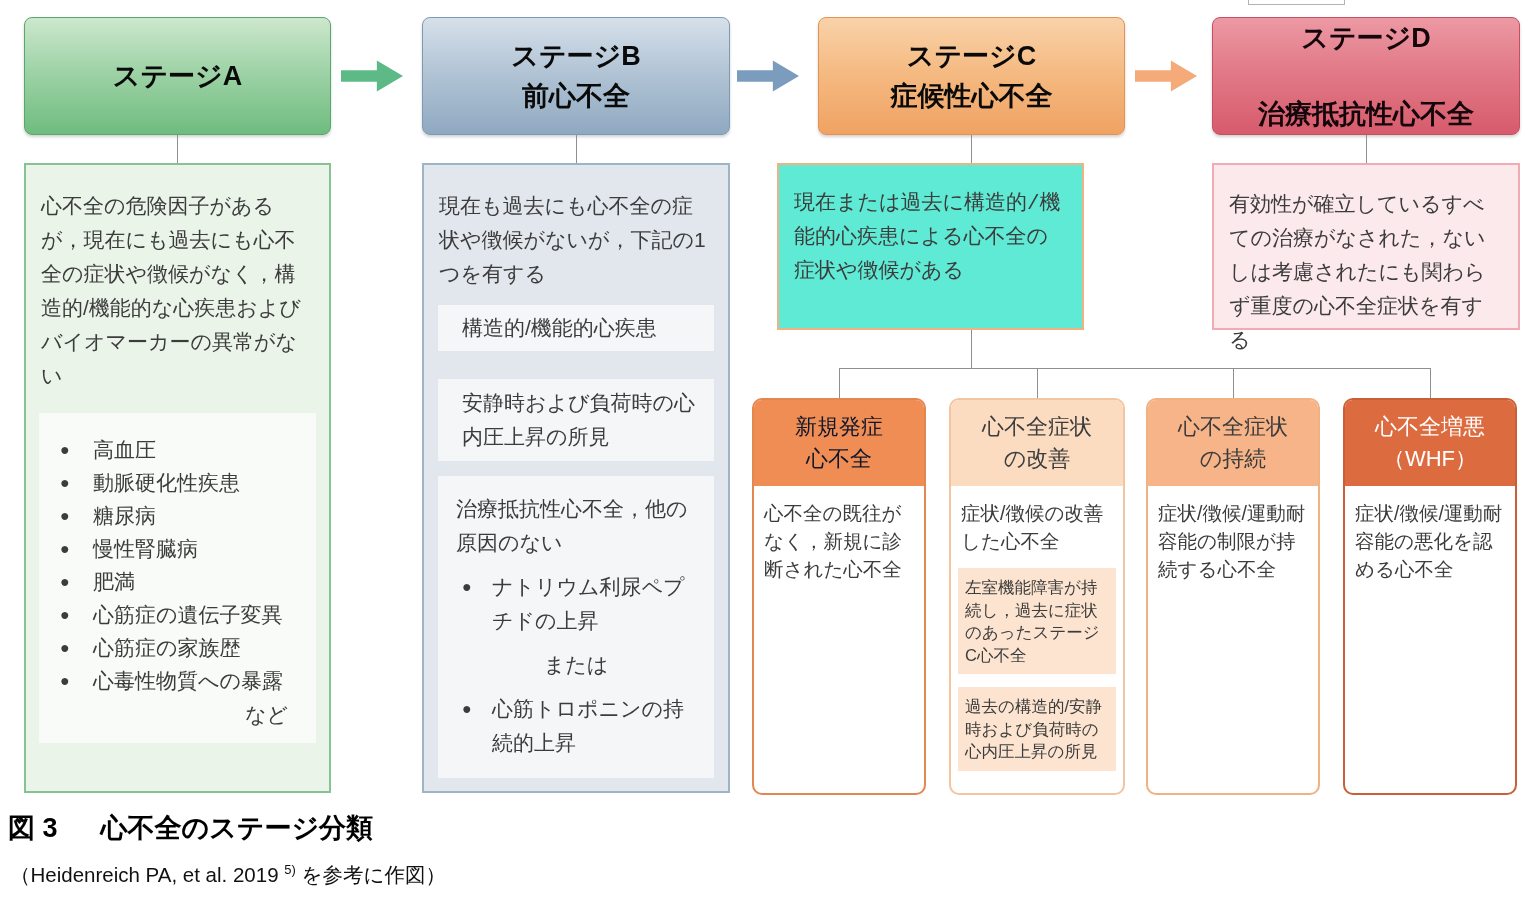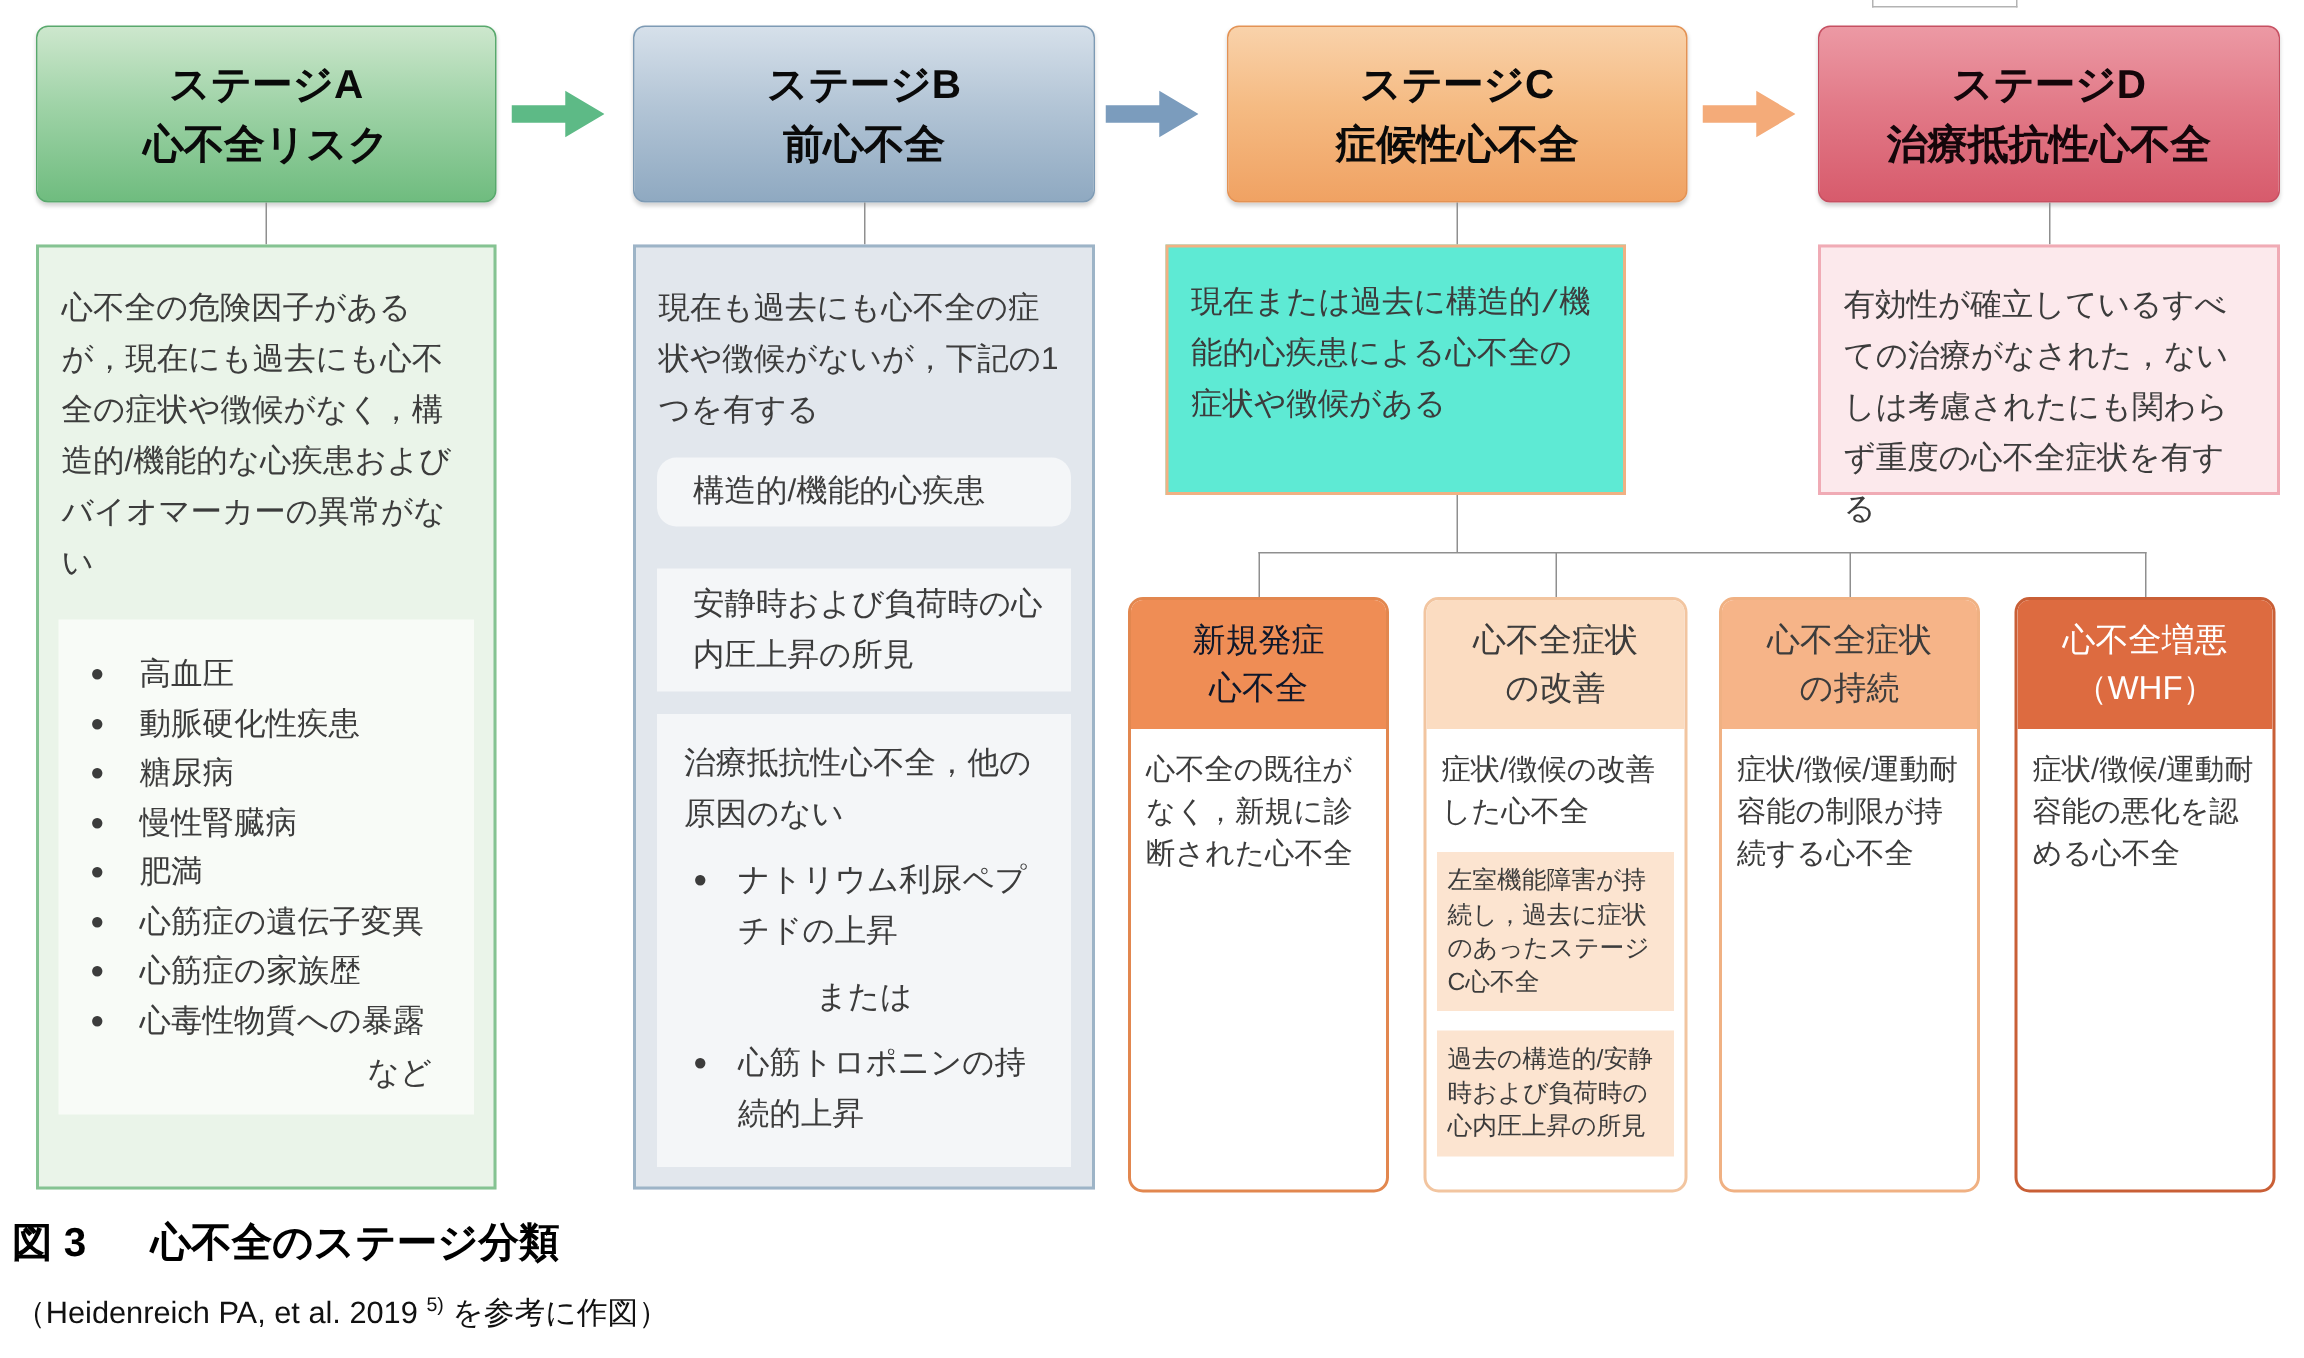--- a/index.html
+++ b/index.html
@@ -11,21 +11,21 @@
        display:flex;flex-direction:column;align-items:center;justify-content:center;
        font-size:27px;font-weight:bold;color:#0a0a0a;line-height:1.5;
        box-shadow:0 2px 3px rgba(0,0,0,.18);}
   .hdr-a{left:24px;width:307px;border:1px solid #58a86c;
          background:linear-gradient(180deg,#cde7cd 0%,#9fd3a7 45%,#6fbc7f 100%);}
   .hdr-b{left:422px;width:308px;border:1px solid #7d9ab4;
          background:linear-gradient(180deg,#d6e0ea 0%,#b3c5d6 45%,#8fa9c1 100%);}
   .hdr-c{left:818px;width:307px;border:1px solid #e39254;
          background:linear-gradient(180deg,#f9d2aa 0%,#f5bb83 45%,#f0a263 100%);}
   .hdr-d{left:1212px;width:308px;border:1px solid #c64f61;color:#14060a;
-         background:linear-gradient(180deg,#ec99a4 0%,#e27a88 45%,#d75b6c 100%);}
+         background:linear-gradient(180deg,#ec99a4 0%,#e27a88 45%,#d75b6c 100%);justify-content:space-between;}
 
   
   .arrow{position:absolute;top:58px;width:62px;height:36px;}
   .arrow-ab{left:341px;fill:#5dba86;}
   .arrow-bc{left:737px;fill:#7b9cbd;}
   .arrow-cd{left:1135px;fill:#f4ab79;}
 
   
   .cline{position:absolute;background:#8f8f8f;}
   .v{width:1px;}
@@ -42,21 +42,21 @@
 
   
   .list-panel{margin:20px 13px 0;background:#f8fbf7;padding:20px 8px 14px;}
   .risk-list{list-style:none;margin:0;padding:0;font-size:21px;line-height:33px;}
   .risk-list li{position:relative;padding-left:46px;}
   .risk-list li::before{content:"●";position:absolute;left:13px;top:0;font-size:16px;}
   .note-etc{text-align:right;font-size:21px;padding-right:20px;margin-top:4px;}
 
   
   .inner-box{margin:14px 14px 0;background:#f4f6f8;font-size:21px;line-height:34px;}
-  .inner-1{padding:6px 8px 6px 24px;border-radius:13px;}
+  .inner-1{padding:6px 8px 6px 24px;}
   .inner-2{margin-top:28px;padding:7px 8px 7px 24px;}
   .inner-3{margin-top:15px;padding:16px 12px 18px 12px;}
   .inner-3 .intro{margin:0;padding-left:6px;}
   .b-list{list-style:none;margin:10px 0 0;padding:0;}
   .b-list li{position:relative;padding-left:42px;}
   .b-list li::before{content:"●";position:absolute;left:12px;top:0;font-size:16px;}
   .or-sep{text-align:center;margin:10px 0 8px;}
 
   
   .oc{position:absolute;top:398px;width:174px;height:397px;border-radius:10px;
@@ -86,21 +86,20 @@
 </style>
 </head>
 <body>
 
 <div class="canvas">
 
   <div class="artifact"></div>
 
   <div class="hdr hdr-a">
     <div>ステージA</div>
-    <div>心不全リスク</div>
   </div>
   <div class="hdr hdr-b">
     <div>ステージB</div>
     <div>前心不全</div>
   </div>
   <div class="hdr hdr-c">
     <div>ステージC</div>
     <div>症候性心不全</div>
   </div>
   <div class="hdr hdr-d">

